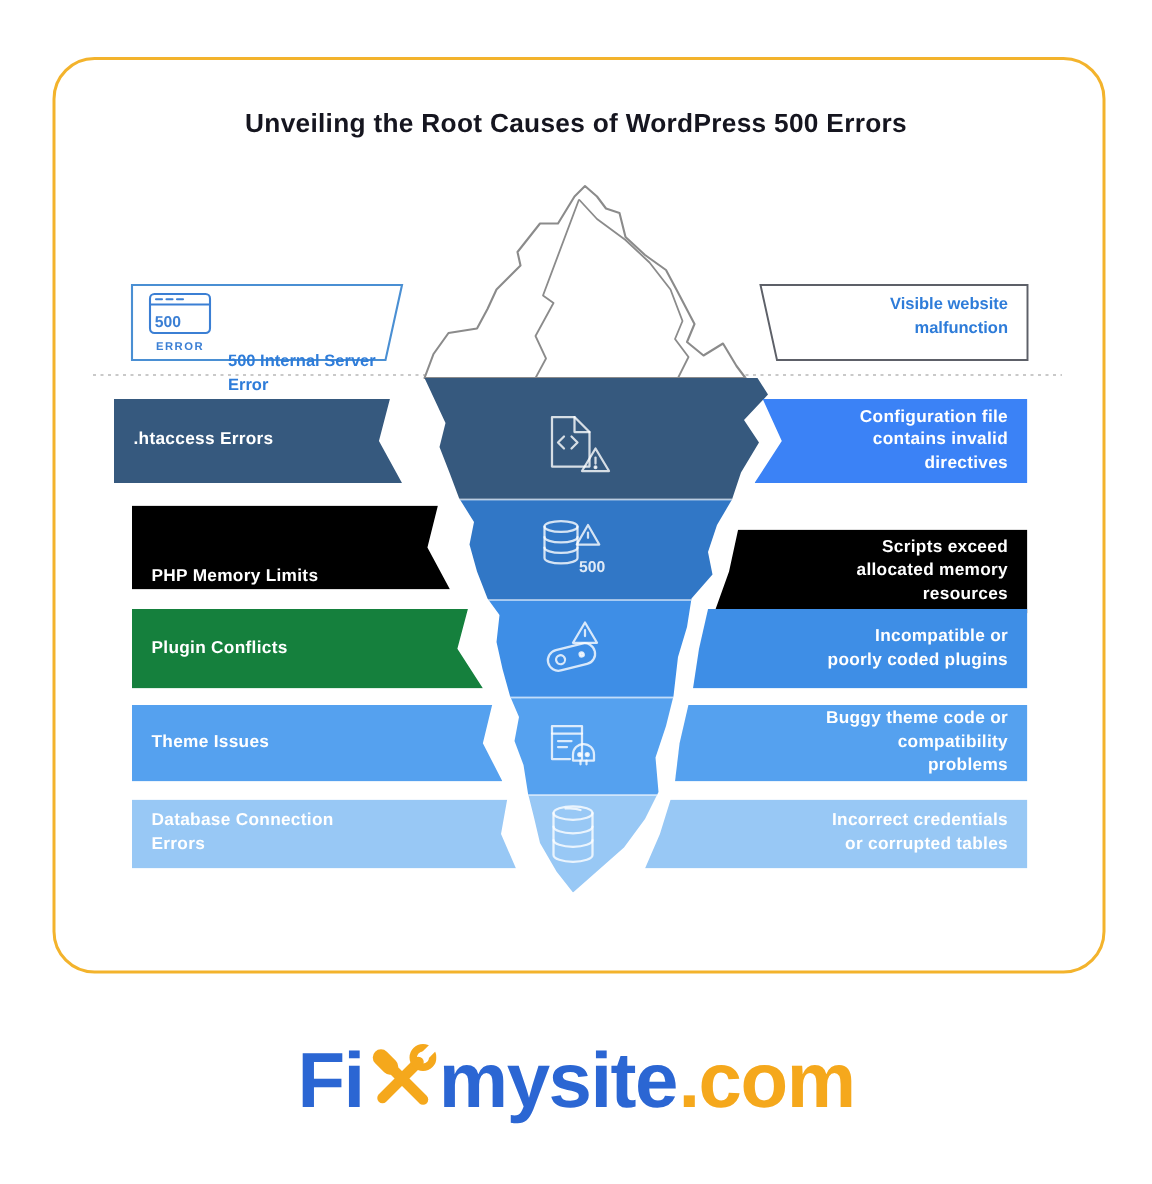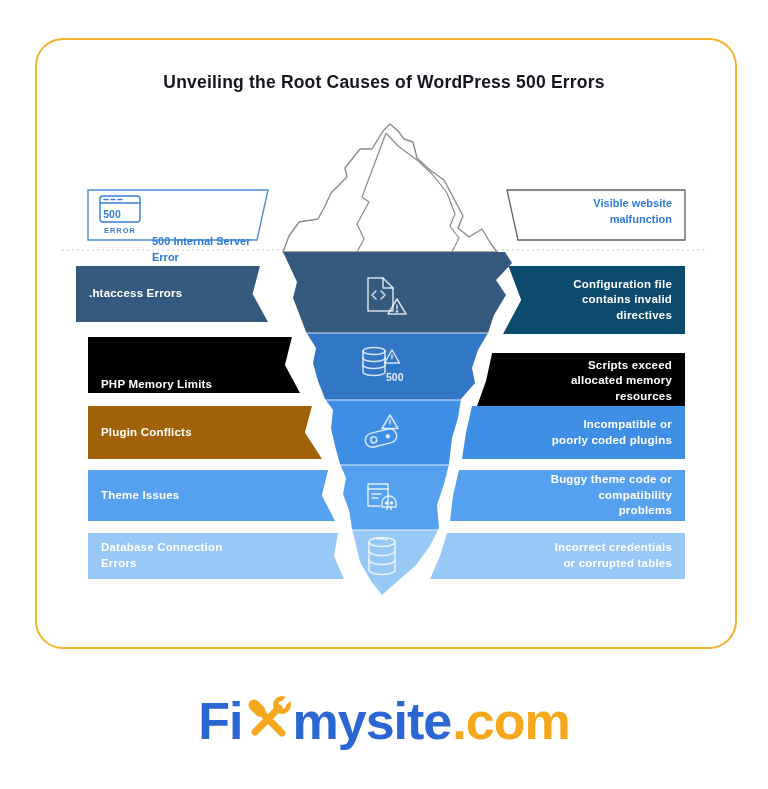--- a/index.html
+++ b/index.html
@@ -35,28 +35,28 @@
   }
   .rowbox.left{padding-left:13px;box-sizing:border-box;}
   .rowbox.right{justify-content:flex-end;padding-right:13px;box-sizing:border-box;text-align:right;}
   .rowbox.right .row-label{max-width:124px;}
   .rowbox.left .row-label{max-width:160px;}
 
   .lrow1{left:76px;top:266px;width:192px;height:56px;background:#36597E;
     clip-path:polygon(0 0,95.8% 0,92% 50%,100% 100%,0 100%);}
   .lrow2{left:88px;top:337px;width:212px;height:56px;background:#000000;
     clip-path:polygon(0 0,96.2% 0,92.9% 50%,100% 100%,0 100%);align-items:flex-end;}
-  .lrow3{left:88px;top:406px;width:234px;height:53px;background:#a16207;
+  .lrow3{left:88px;top:406px;width:234px;height:53px;background:#15803d;
     clip-path:polygon(0 0,95.7% 0,92.7% 50%,100% 100%,0 100%);}
   .lrow4{left:88px;top:470px;width:247px;height:51px;background:#55A1EF;
     clip-path:polygon(0 0,97.2% 0,94.7% 50%,100% 100%,0 100%);}
   .lrow5{left:88px;top:533px;width:256px;height:46px;background:#98C8F5;
     clip-path:polygon(0 0,97.7% 0,96.1% 50%,100% 100%,0 100%);}
 
-  .rrow1{left:503px;top:266px;width:182px;height:68px;background:#0c4a6e;
+  .rrow1{left:503px;top:266px;width:182px;height:56px;background:#3b82f6;
     clip-path:polygon(3% 0,100% 0,100% 100%,0 100%,10% 50%);}
   .rrow2{left:476px;top:337px;width:209px;height:56px;background:#000000;
     clip-path:polygon(7.7% 0,100% 0,100% 100%,0 100%,4.8% 50%);margin-top:16px;}
   .rrow3{left:462px;top:406px;width:223px;height:53px;background:#3E8EE6;
     clip-path:polygon(4.5% 0,100% 0,100% 100%,0 100%,1.8% 50%);}
   .rrow4{left:450px;top:470px;width:235px;height:51px;background:#55A1EF;
     clip-path:polygon(3.8% 0,100% 0,100% 100%,0 100%,1.3% 50%);}
   .rrow5{left:430px;top:533px;width:255px;height:46px;background:#98C8F5;
     clip-path:polygon(6.7% 0,100% 0,100% 100%,0 100%,3.9% 50%);}
 

